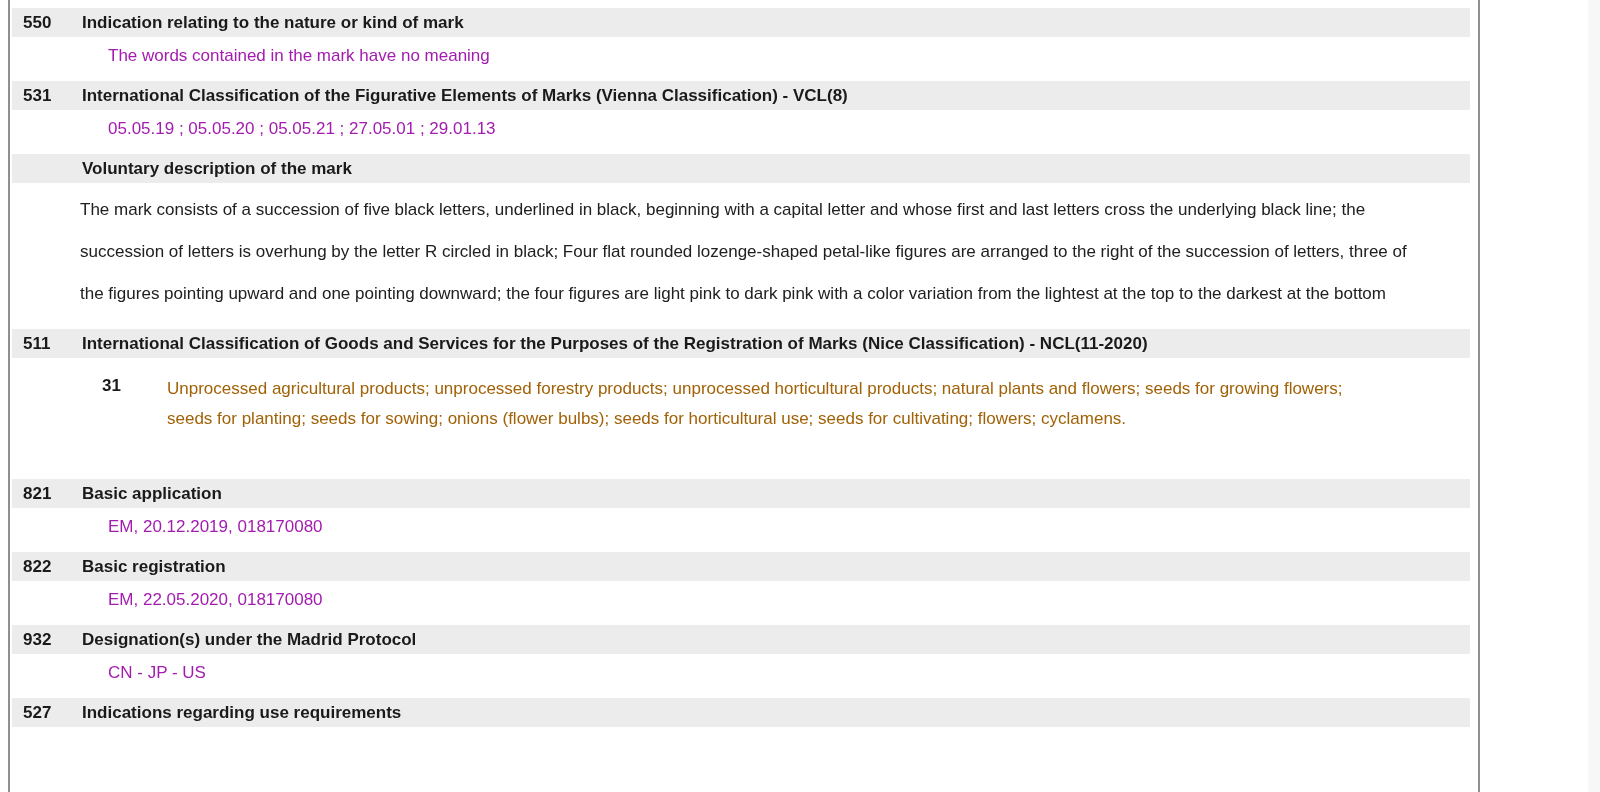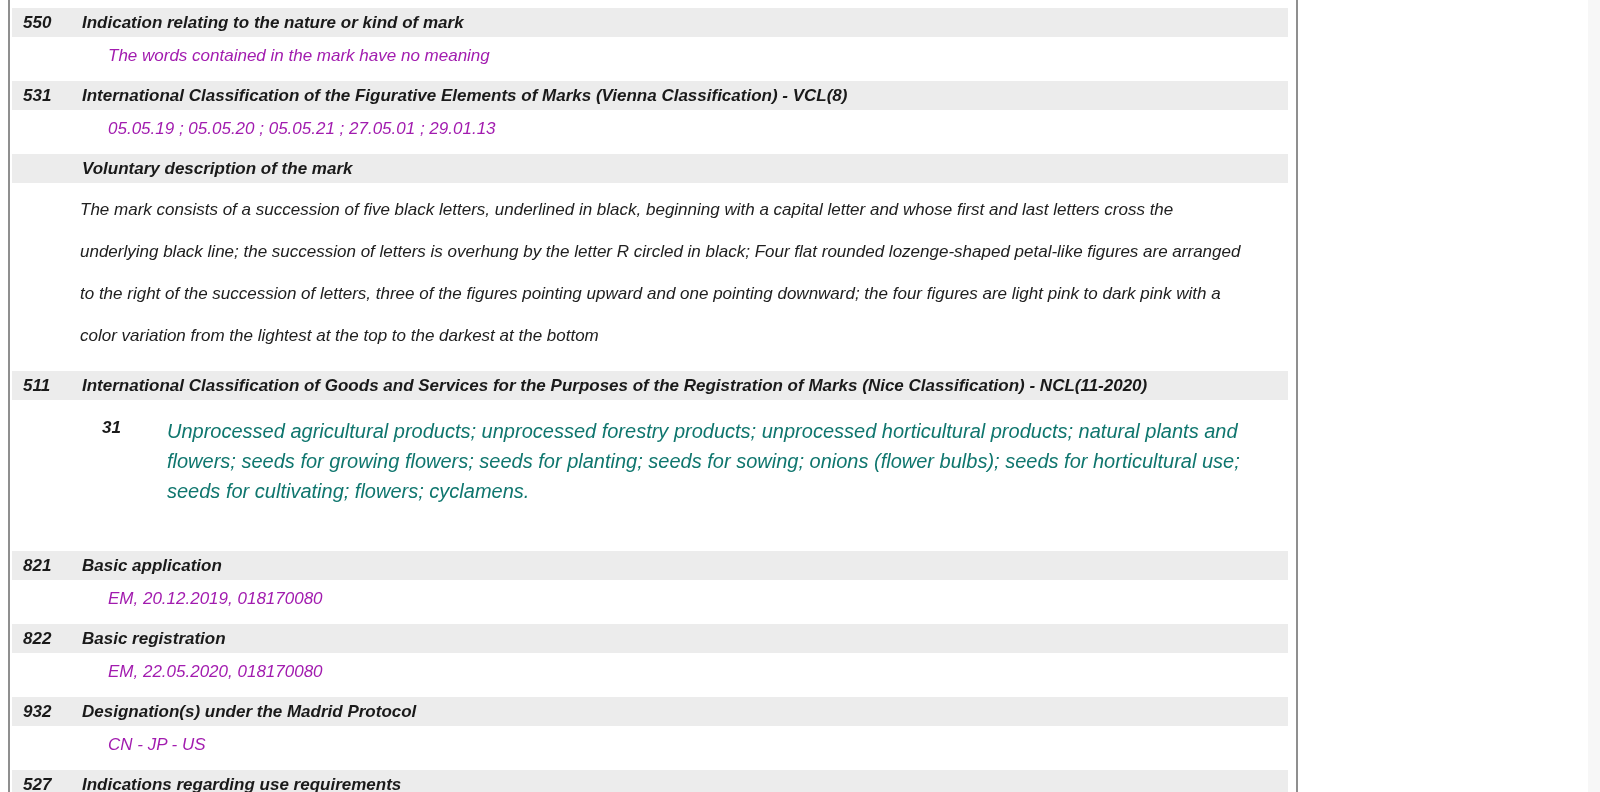--- a/index.html
+++ b/index.html
@@ -11,27 +11,26 @@
   }
   .right-bg {
     position: absolute;
     left: 1588px; top: 0;
     width: 12px; height: 792px;
     background: #f7f7f7;
   }
   .pane {
     position: absolute;
     left: 8px; top: 0;
-    width: 1290px; height: 792px;
+    width: 1472px; height: 792px;
     background: #ffffff;
     border-left: 2px solid #8f8f8f;
     border-right: 2px solid #8f8f8f;
     padding: 8px 8px 0 2px;
     overflow: hidden;
-    font-style: italic;
   }
   .band {
     display: flex;
     align-items: center;
     background: #ececec;
     min-height: 29px;
     padding: 3px 10px 3px 11px;
   }
   .code {
     flex: none;
@@ -65,23 +64,23 @@
   .class-num {
     flex: none;
     width: 65px;
     font-size: 17px;
     font-weight: bold;
     color: #1a1a1a;
     padding-top: 2px;
   }
   .class-text {
     max-width: 1225px;
-    font-size: 20px;
+    font-size: 17px;
     line-height: 30px;
-    color: #0f766e;
+    color: #a16207;
   }
 </style>
 </head>
 <body>
 
 <div class="right-bg"></div>
 
 <div class="pane">
 
   <section class="record-section">

